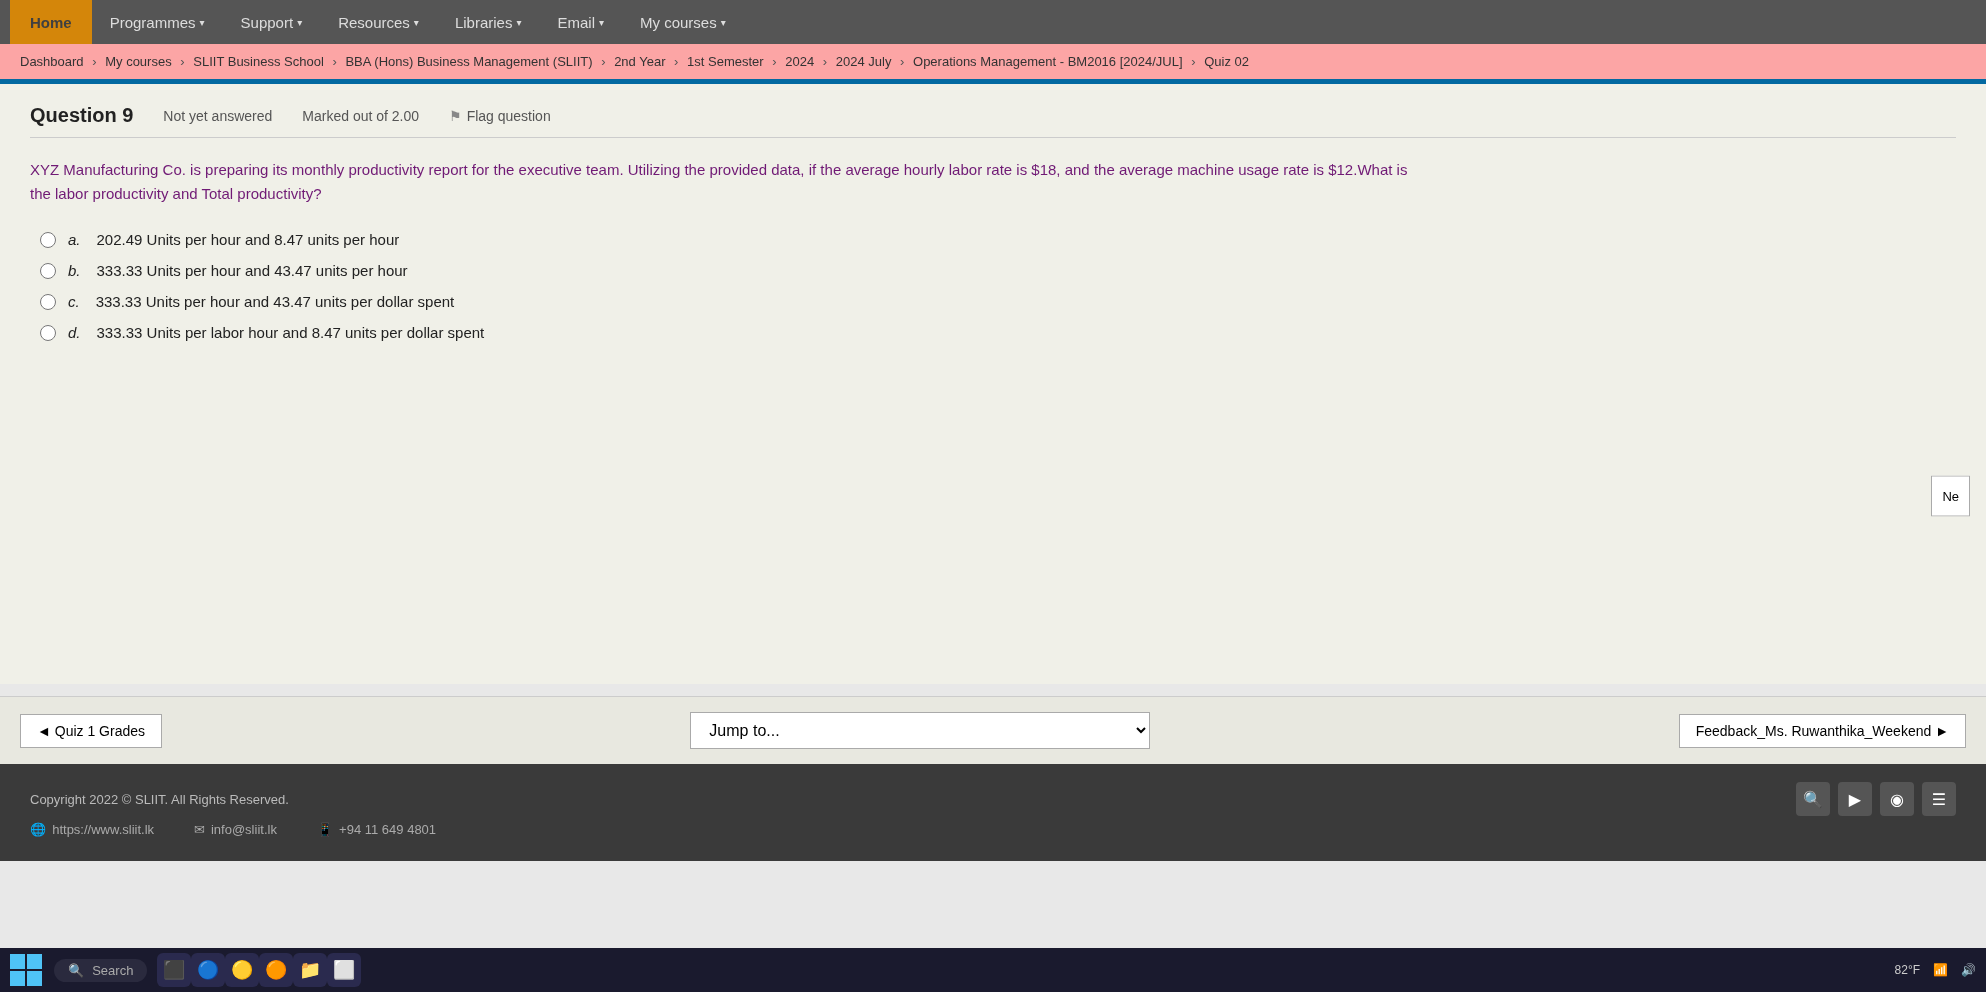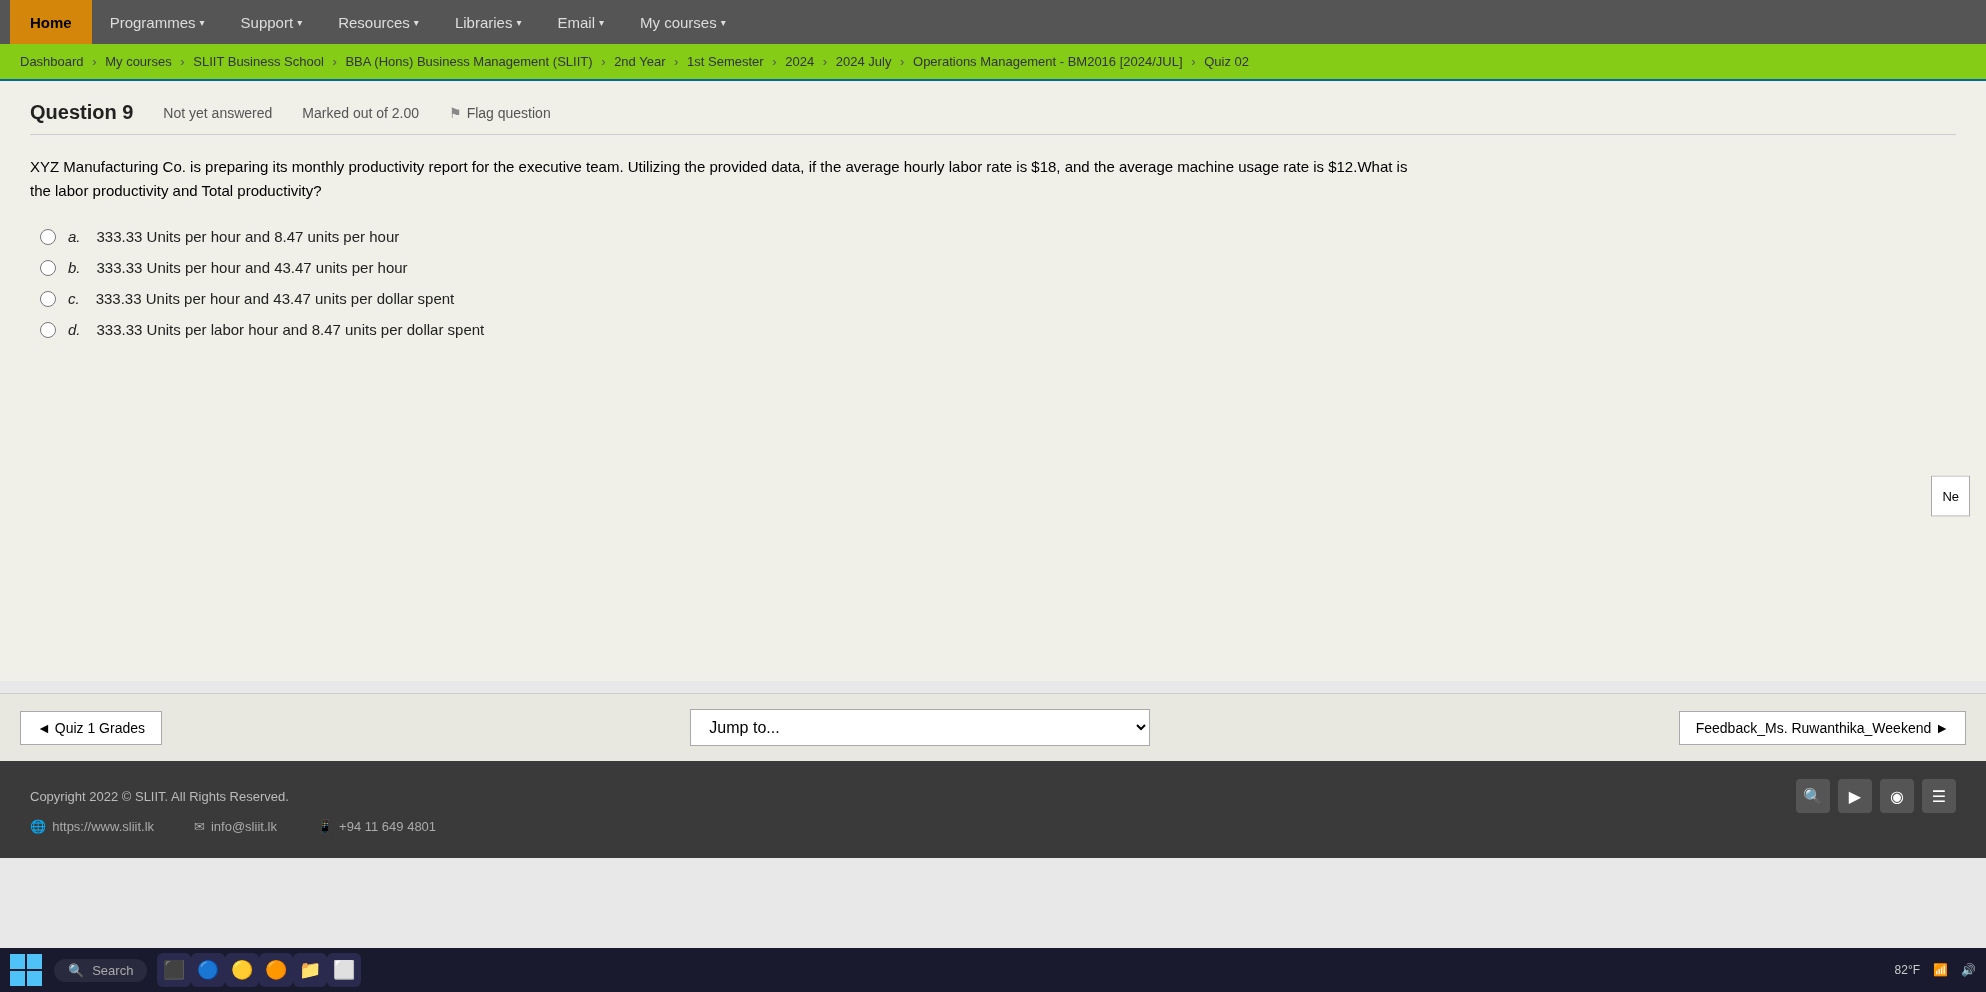--- a/index.html
+++ b/index.html
@@ -8,21 +8,21 @@
     
     .navbar {
       background: #555;
       display: flex;
       align-items: center;
       padding: 0 0 0 10px;
       height: 44px;
     }
     .navbar .nav-home {
       background: #d4860a;
-      color: #000000;
+      color: #404040;
       padding: 10px 20px;
       font-weight: bold;
       font-size: 15px;
       cursor: pointer;
       height: 44px;
       display: flex;
       align-items: center;
     }
     .navbar .nav-item {
       color: #ddd;
@@ -31,25 +31,25 @@
       font-size: 15px;
       display: flex;
       align-items: center;
       gap: 4px;
       height: 44px;
     }
     .nav-arrow { font-size: 10px; }
 
     
     .breadcrumb {
-      background: #84cc16;
+      background: #fca5a5;
       padding: 10px 20px;
       font-size: 13px;
       color: #333;
-      border-bottom: 2px solid #0369a1;
+      border-bottom: 5px solid #0369a1;
       white-space: nowrap;
       overflow: hidden;
       text-overflow: ellipsis;
     }
     .breadcrumb a { color: #333; text-decoration: none; }
     .breadcrumb .sep { margin: 0 5px; color: #555; }
 
     
     .main-content {
       background: #f0f0e8;
@@ -85,21 +85,21 @@
       display: flex;
       align-items: center;
       gap: 5px;
       cursor: pointer;
     }
     .flag-icon { color: #888; }
 
     
     .question-body {
       font-size: 15px;
-      color: #000000;
+      color: #701a75;
       line-height: 1.6;
       margin-bottom: 25px;
       max-width: 1400px;
     }
 
     
     .answer-options {
       display: flex;
       flex-direction: column;
       gap: 14px;
@@ -351,21 +351,21 @@
       </div>
     </div>
 
     <div class="question-body">XYZ Manufacturing Co. is preparing its monthly productivity report for the executive team. Utilizing the provided data,  if the average hourly labor rate is $18, and the average machine usage rate is $12.What is the labor productivity and Total productivity?</div>
 
     <div class="answer-options">
 
       <label class="answer-option">
         <input type="radio" name="q9" style="">
         <span class="option-label">a.</span>
-        <span>333.33 Units per hour and 8.47 units per hour</span>
+        <span>202.49 Units per hour and 8.47 units per hour</span>
       </label>
 
       <label class="answer-option">
         <input type="radio" name="q9" style="">
         <span class="option-label">b.</span>
         <span>333.33 Units per hour and 43.47 units per hour</span>
       </label>
 
       <label class="answer-option">
         <input type="radio" name="q9" style="">

